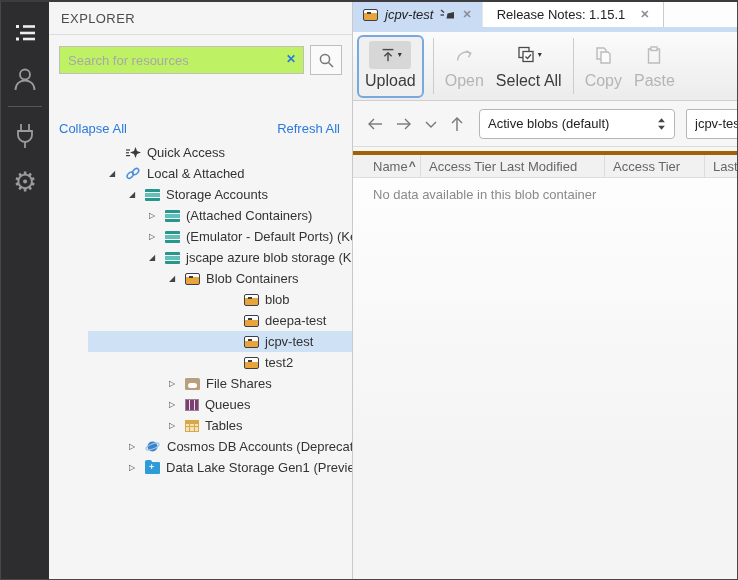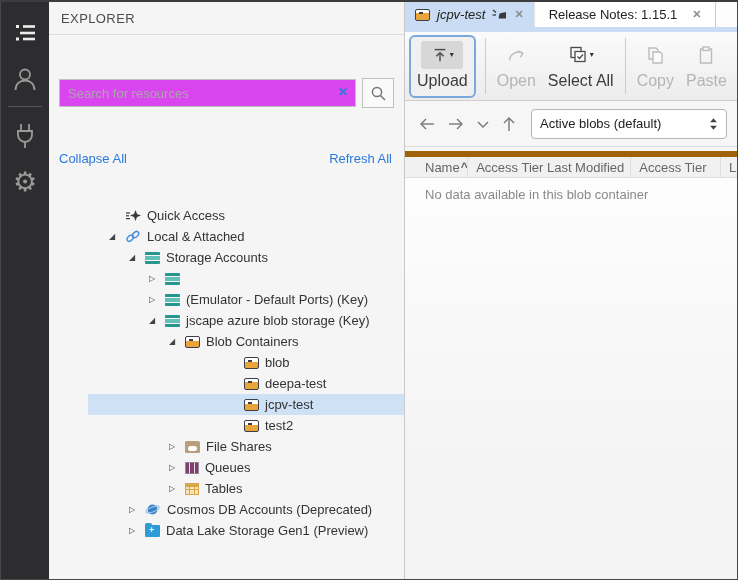--- a/index.html
+++ b/index.html
@@ -7,30 +7,30 @@
   .window { width:738px; height:580px; border:1px solid #474747; border-top:2px solid #3c3c3e; display:flex; overflow:hidden; background:#fff; }
 
   
   .activity-bar { width:48px; background:#2d2d30; display:flex; flex-direction:column; align-items:center; padding-top:8px; flex:none; }
   .ab-item { width:48px; height:46px; display:flex; align-items:center; justify-content:center; cursor:pointer; }
   .ab-divider { width:34px; height:1px; background:#55555a; margin:4px 0 6px; }
   .ab-item svg { display:block; }
   .gear-glyph { font-size:27px; color:#9a9a9a; line-height:1; }
 
   
-  .explorer { width:356px; background:#f5f5f5; border-right:1px solid #c9c9c9; flex:none; display:flex; flex-direction:column; overflow:hidden;gap:33px; }
+  .explorer { width:304px; background:#f5f5f5; border-right:1px solid #c9c9c9; flex:none; display:flex; flex-direction:column; overflow:hidden; }
   .explorer-header { padding:9px 12px 8px; font-size:13px; color:#4c4c4c; letter-spacing:0.4px; border-bottom:1px solid #ddd; }
   .search-row { display:flex; align-items:center; padding:10px 10px 8px; gap:6px; }
   .search-wrap { position:relative; flex:1; }
-  .search-input { width:100%; height:28px; border:1px solid #bfbfbf; background:#d946ef; font-size:13px; padding:0 26px 0 8px; color:#333; font-family:"Liberation Sans",sans-serif; }
+  .search-input { width:100%; height:28px; border:1px solid #bfbfbf; background:#bef264; font-size:13px; padding:0 26px 0 8px; color:#333; font-family:"Liberation Sans",sans-serif; }
   .search-input::placeholder { color:#a8a8a8; }
   .search-clear { position:absolute; right:8px; top:6px; color:#2a7ade; font-size:12px; font-weight:bold; cursor:pointer; line-height:1.3; }
   .search-btn { width:32px; height:30px; border:1px solid #bfbfbf; background:#fafafa; display:flex; align-items:center; justify-content:center; cursor:pointer; }
   .links-row { display:flex; justify-content:space-between; padding:2px 12px 6px 10px; font-size:13px; }
-  .link { color:#2a7ade; cursor:pointer; }
+  .link { color:#2a7ade; cursor:pointer;margin-top:36px; }
 
   
   .tree { flex:1; overflow:hidden; font-size:13px; color:#333; }
   .tree-row { display:flex; align-items:center; height:21px; cursor:pointer; white-space:nowrap; }
   .tree-row.selected { background:#cfe1f5; }
   .lvl1 { padding-left:60px; } .lvl2 { padding-left:80px; } .lvl3 { padding-left:100px; } .lvl4 { padding-left:120px; } .lvl5 { padding-left:140px;margin-left:39px; }
   .twisty { width:16px; font-size:8px; color:#444; flex:none; line-height:1; }
   .twisty.open { font-size:8px; }
   .tree-icon { width:16px; height:13px; margin-right:6px; flex:none; position:relative; display:inline-block; }
 
@@ -71,21 +71,21 @@
   .tb-icon-row { height:28px; display:flex; align-items:center; justify-content:center; gap:2px; }
   .tb-sep { width:1px; height:56px; background:#cccccc; margin:0 5px; flex:none; }
 
   .nav-row { height:46px; display:flex; align-items:center; gap:9px; padding-left:12px; background:#f6f6f6; border-bottom:1px solid #ddd; flex:none; overflow:hidden; }
   .nav-ico { display:flex; align-items:center; cursor:pointer; }
   .view-select { width:196px; height:30px; background:#fff; border:1px solid #b5b5b5; border-radius:4px; display:flex; align-items:center; padding:0 8px; font-size:13px; color:#222; cursor:pointer; flex:none; margin-left:4px; }
   .view-select .vs-label { flex:1; }
   .path-input { flex:1; height:30px; min-width:90px; border:1px solid #b5b5b5; background:#fff; font-size:13px; padding:0 8px; color:#222; font-family:"Liberation Sans",sans-serif; border-radius:2px; margin-left:2px; }
 
   .gap-strip { height:4px; background:#f6f6f6; flex:none; }
-  .table-header { height:27px; display:flex; background:#f1f1f1; border-top:6px solid #a16207; border-bottom:1px solid #ddd; font-size:13px; color:#666; flex:none; overflow:hidden; }
+  .table-header { height:27px; display:flex; background:#f1f1f1; border-top:4px solid #a16207; border-bottom:1px solid #ddd; font-size:13px; color:#666; flex:none; overflow:hidden; }
   .th { display:flex; align-items:center; border-right:1px solid #ddd; padding:0 8px; white-space:nowrap; overflow:hidden; cursor:pointer; }
   .th-name { width:68px; padding-left:20px; }
   .th-tier { width:100px; }
   .th-atlm { width:184px; }
   .th-last { flex:1; border-right:none; }
   .sort-caret { font-size:12px; color:#666; margin-left:1px; font-weight:bold; }
 
   .list-area { flex:1; background:linear-gradient(#fdfdfd,#f4f4f4 70%); font-size:13px; color:#8a8a8a; }
   .empty-msg { padding:9px 0 0 20px; }
 </style>
@@ -177,20 +177,21 @@
 
       <div class="tree-row lvl2">
         <span class="twisty open">◢</span>
         <span class="tree-icon ico-storage"></span>
         <span>Storage Accounts</span>
       </div>
 
       <div class="tree-row lvl3">
         <span class="twisty">▷</span>
         <span class="tree-icon ico-storage"></span>
+        <span>(Attached Containers)</span>
       </div>
 
       <div class="tree-row lvl3">
         <span class="twisty">▷</span>
         <span class="tree-icon ico-storage"></span>
         <span>(Emulator - Default Ports) (Key)</span>
       </div>
 
       <div class="tree-row lvl3">
         <span class="twisty open">◢</span>

